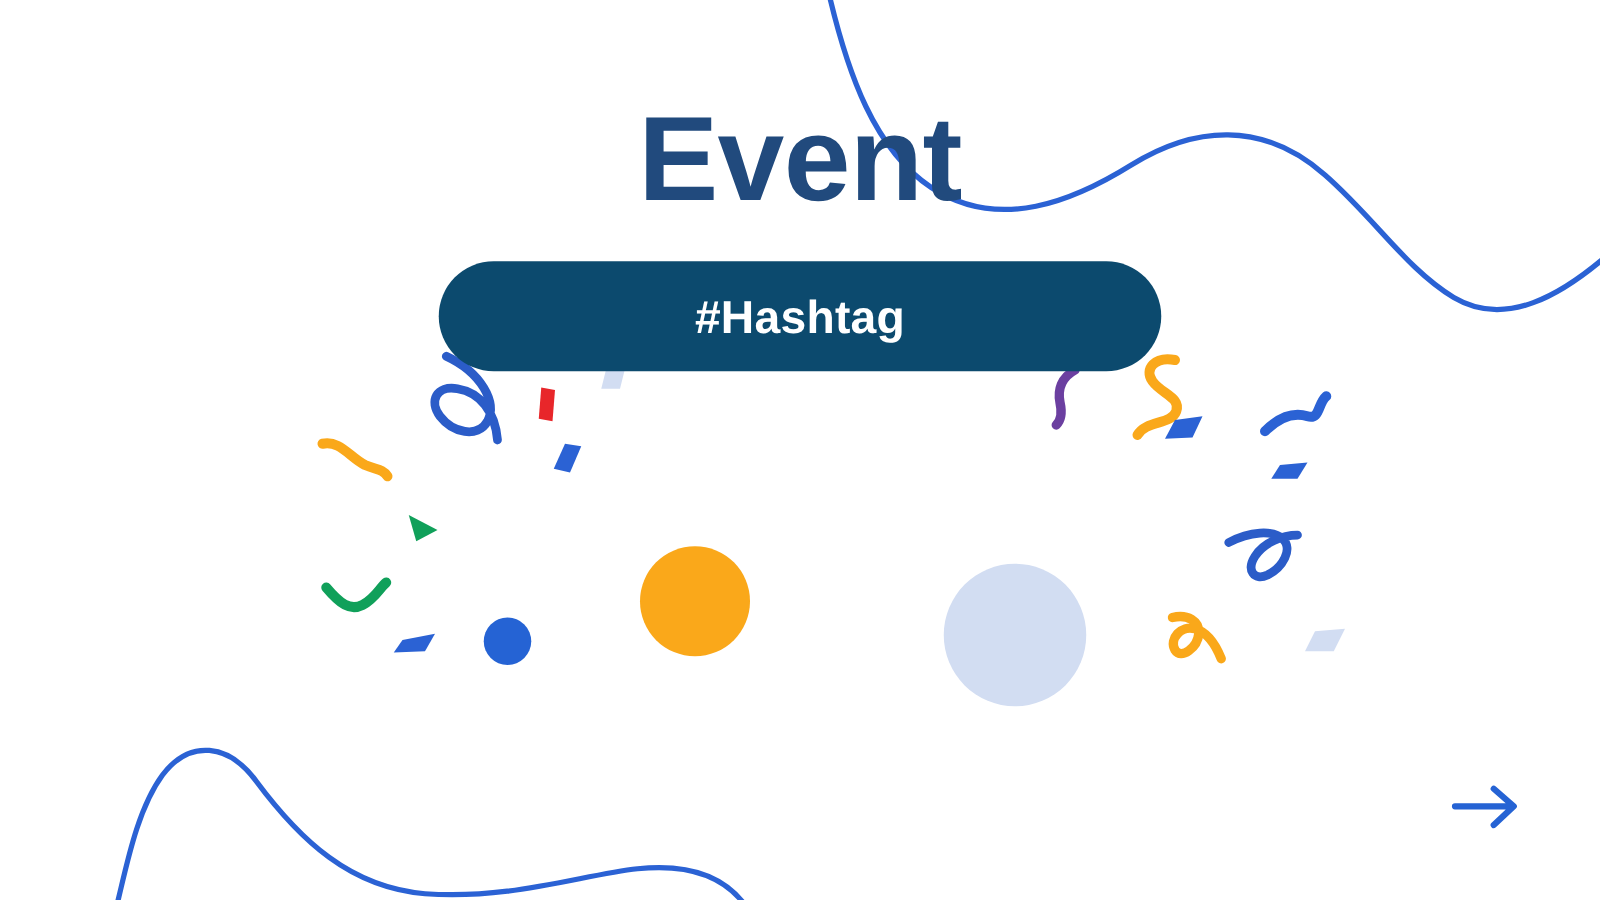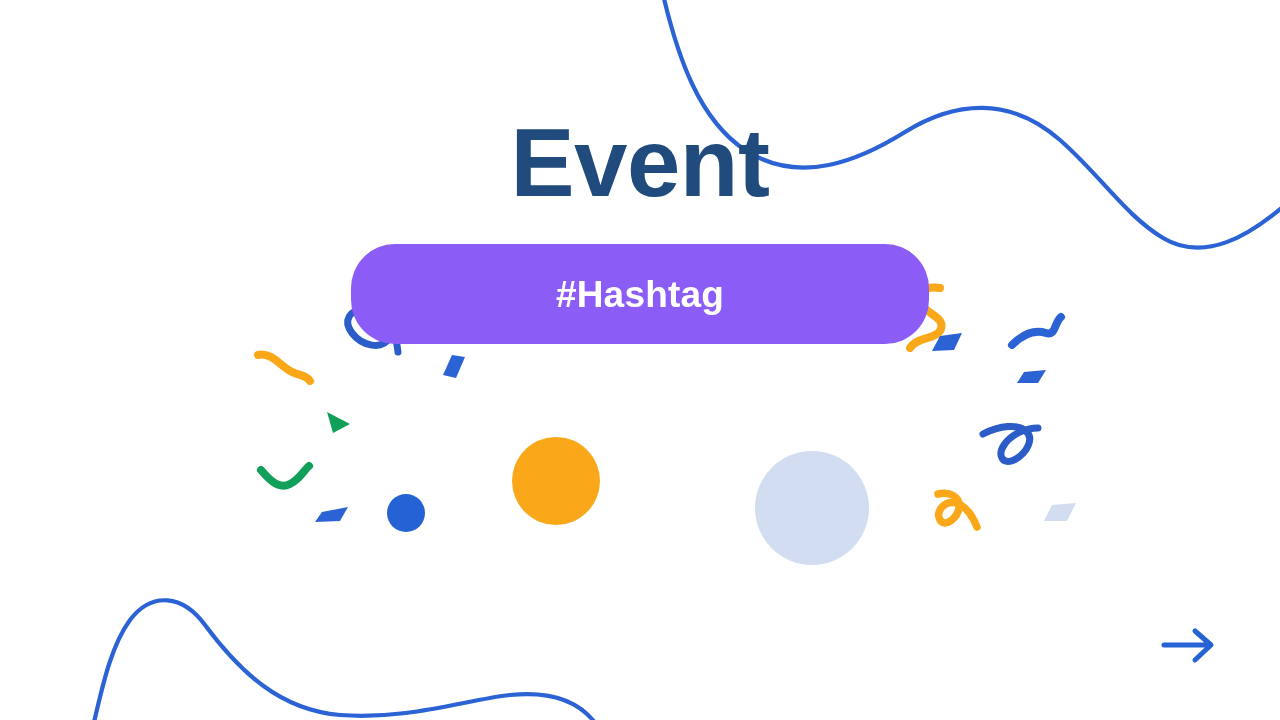--- a/index.html
+++ b/index.html
@@ -36,43 +36,43 @@
     top: 0;
     width: 1280px;
     height: 720px;
     display: flex;
     flex-direction: column;
     align-items: center;
     justify-content: flex-start;
   }
 
   #title-block {
-    margin-top: 111px;
+    margin-top: 76px;
     text-align: center;
     position: relative;
     z-index: 5;
   }
   .title-line {
     display: block;
     font-size: 96px;
     line-height: 104px;
     font-weight: bold;
     letter-spacing: -0.5px;
     color: #214A7D;
     white-space: nowrap;
   }
 
   #hashtag-pill {
     position: relative;
     z-index: 6;
     margin-top: 29px;
     width: 578px;
-    height: 100px;
+    height: 88px;
     border-radius: 44px;
-    background: #8b5cf6;
+    background: #0c4a6e;
     display: flex;
     align-items: center;
     justify-content: center;
     border: none;
     padding: 0;
     cursor: pointer;
   }
   #hashtag-pill-label {
     font-size: 37px;
     font-weight: bold;

